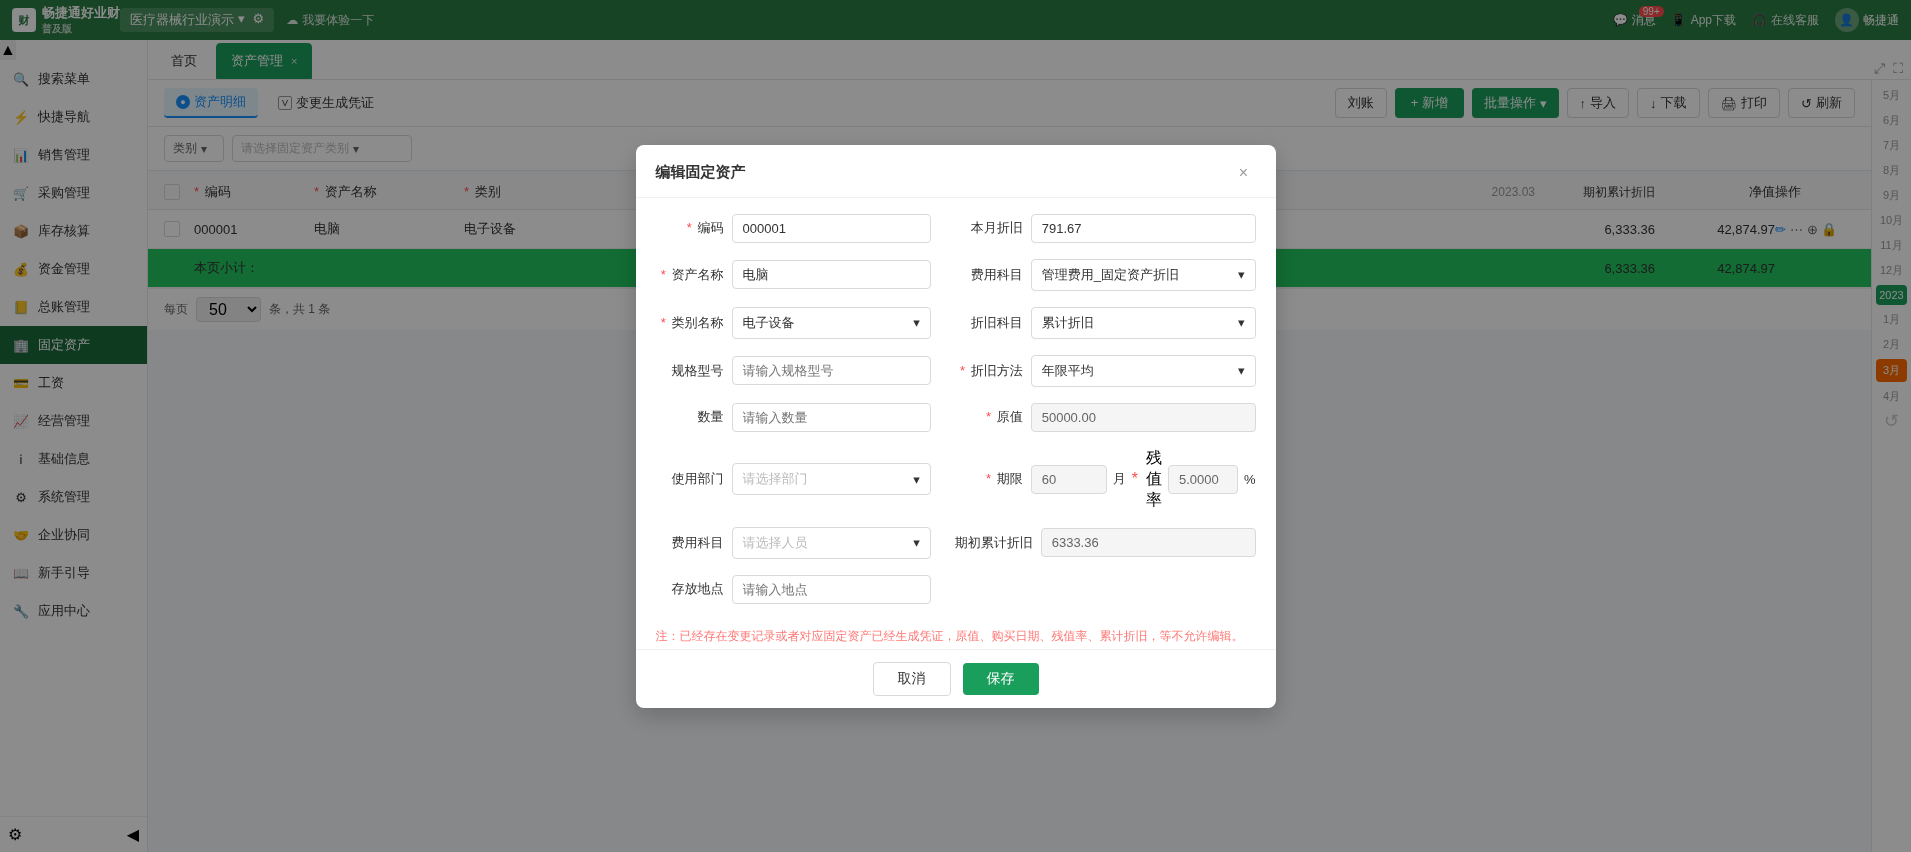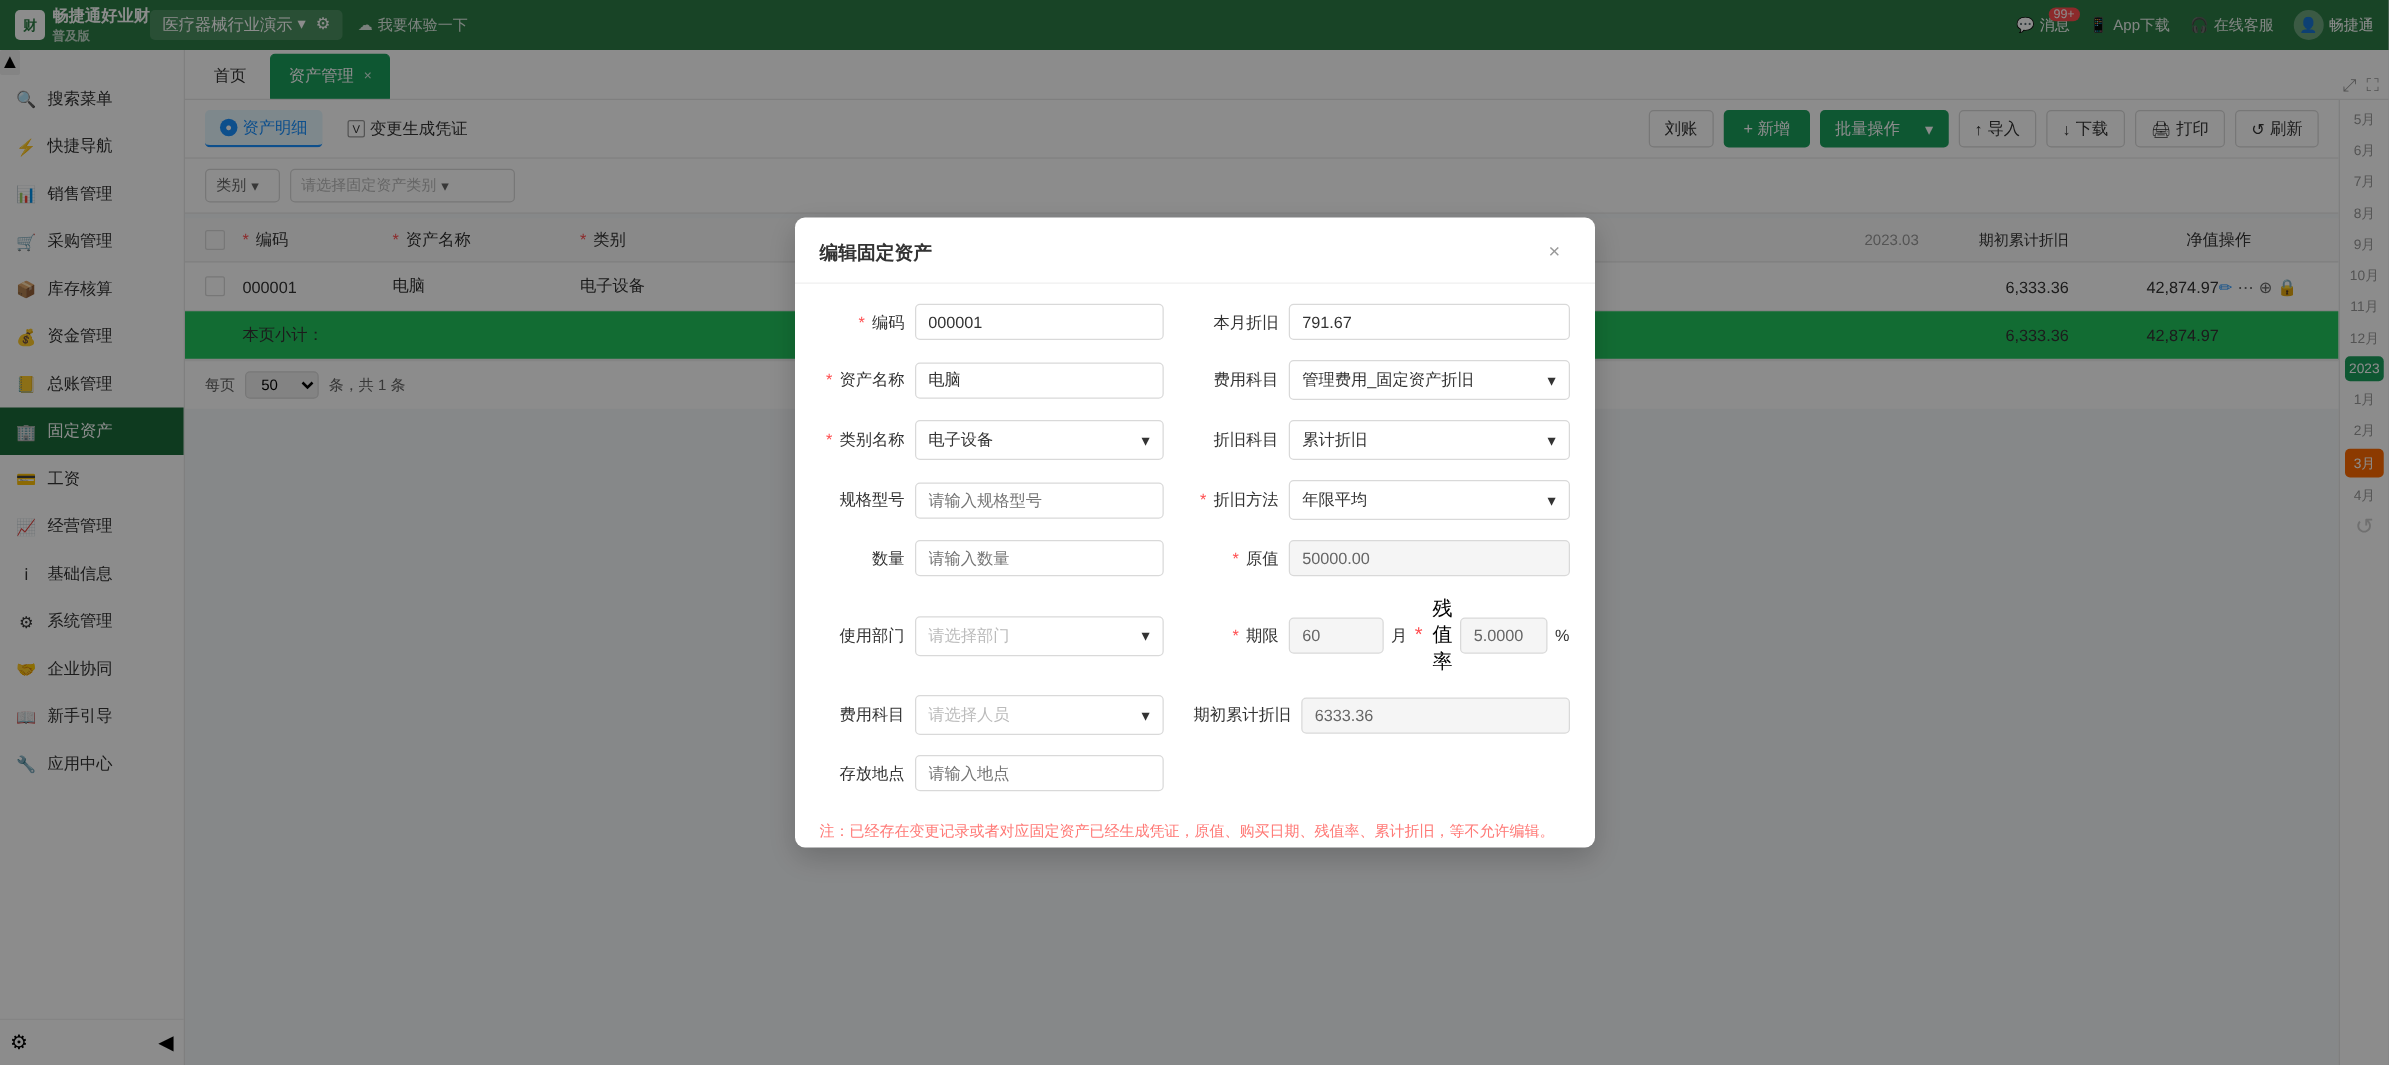--- a/index.html
+++ b/index.html
@@ -286,21 +286,21 @@
     .btn-batch {
       background: #1a9e5c;
       color: white;
       border: none;
       padding: 6px 12px;
       border-radius: 4px;
       font-size: 13px;
       cursor: pointer;
       display: flex;
       align-items: center;
-      gap: 20px;
+      gap: 4px;
     }
 
     
     .filter-bar {
       background: #fff;
       padding: 8px 16px;
       display: flex;
       align-items: center;
       gap: 8px;
       border-bottom: 1px solid #e8e8e8;
@@ -399,21 +399,21 @@
       align-items: center;
       gap: 8px;
       font-size: 12px;
       color: #666;
       border-top: 1px solid #f0f0f0;
     }
     .page-select {
       border: 1px solid #d9d9d9;
       border-radius: 4px;
       padding: 2px 8px;
-      font-size: 12px;
+      font-size: 16px;
     }
 
     
     .overlay {
       position: fixed;
       top: 0; left: 0; right: 0; bottom: 0;
       background: rgba(0,0,0,0.45);
       z-index: 1000;
       display: flex;
       align-items: center;
@@ -978,14 +978,18 @@
           <input class="form-input" type="text" placeholder="请输入地点" style="">
         </div>
 
       </div>
     </div>
 
     <div class="dialog-note">
       <span>注：已经存在变更记录或者对应固定资产已经生成凭证，原值、购买日期、残值率、累计折旧，等不允许编辑。</span>
     </div>
 
+    <div class="dialog-footer">
+      <button class="btn-cancel">取消</button>
+      <button class="btn-save">保存</button>
+    </div>
   </div>
 </div>
 
 </body></html>

